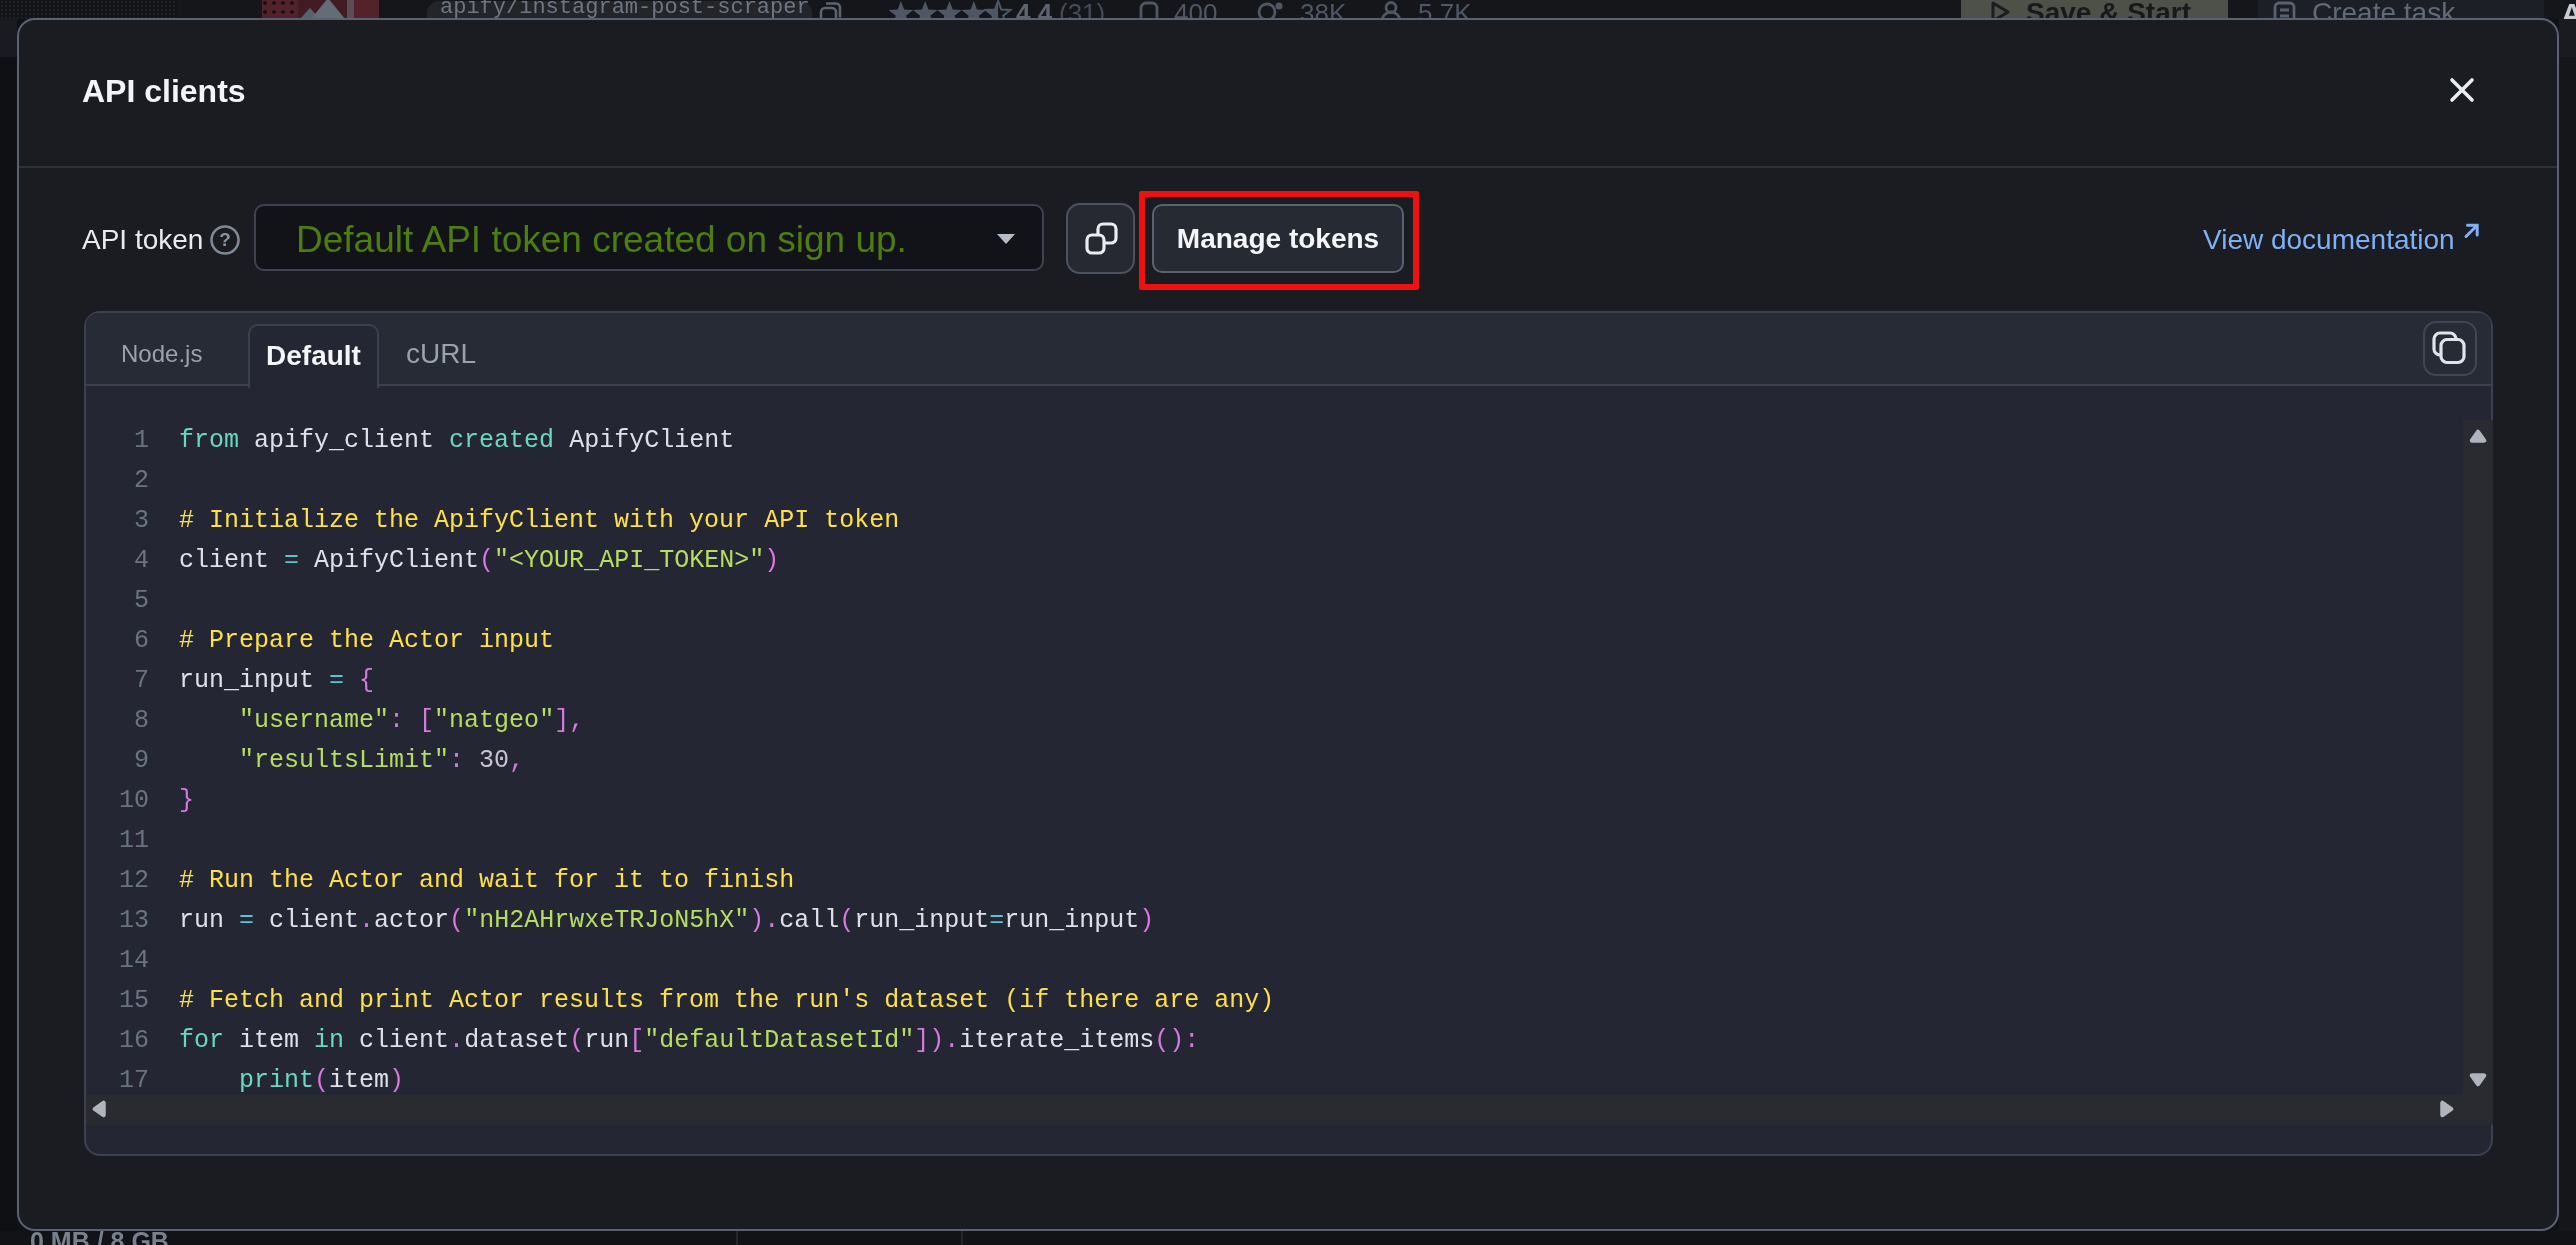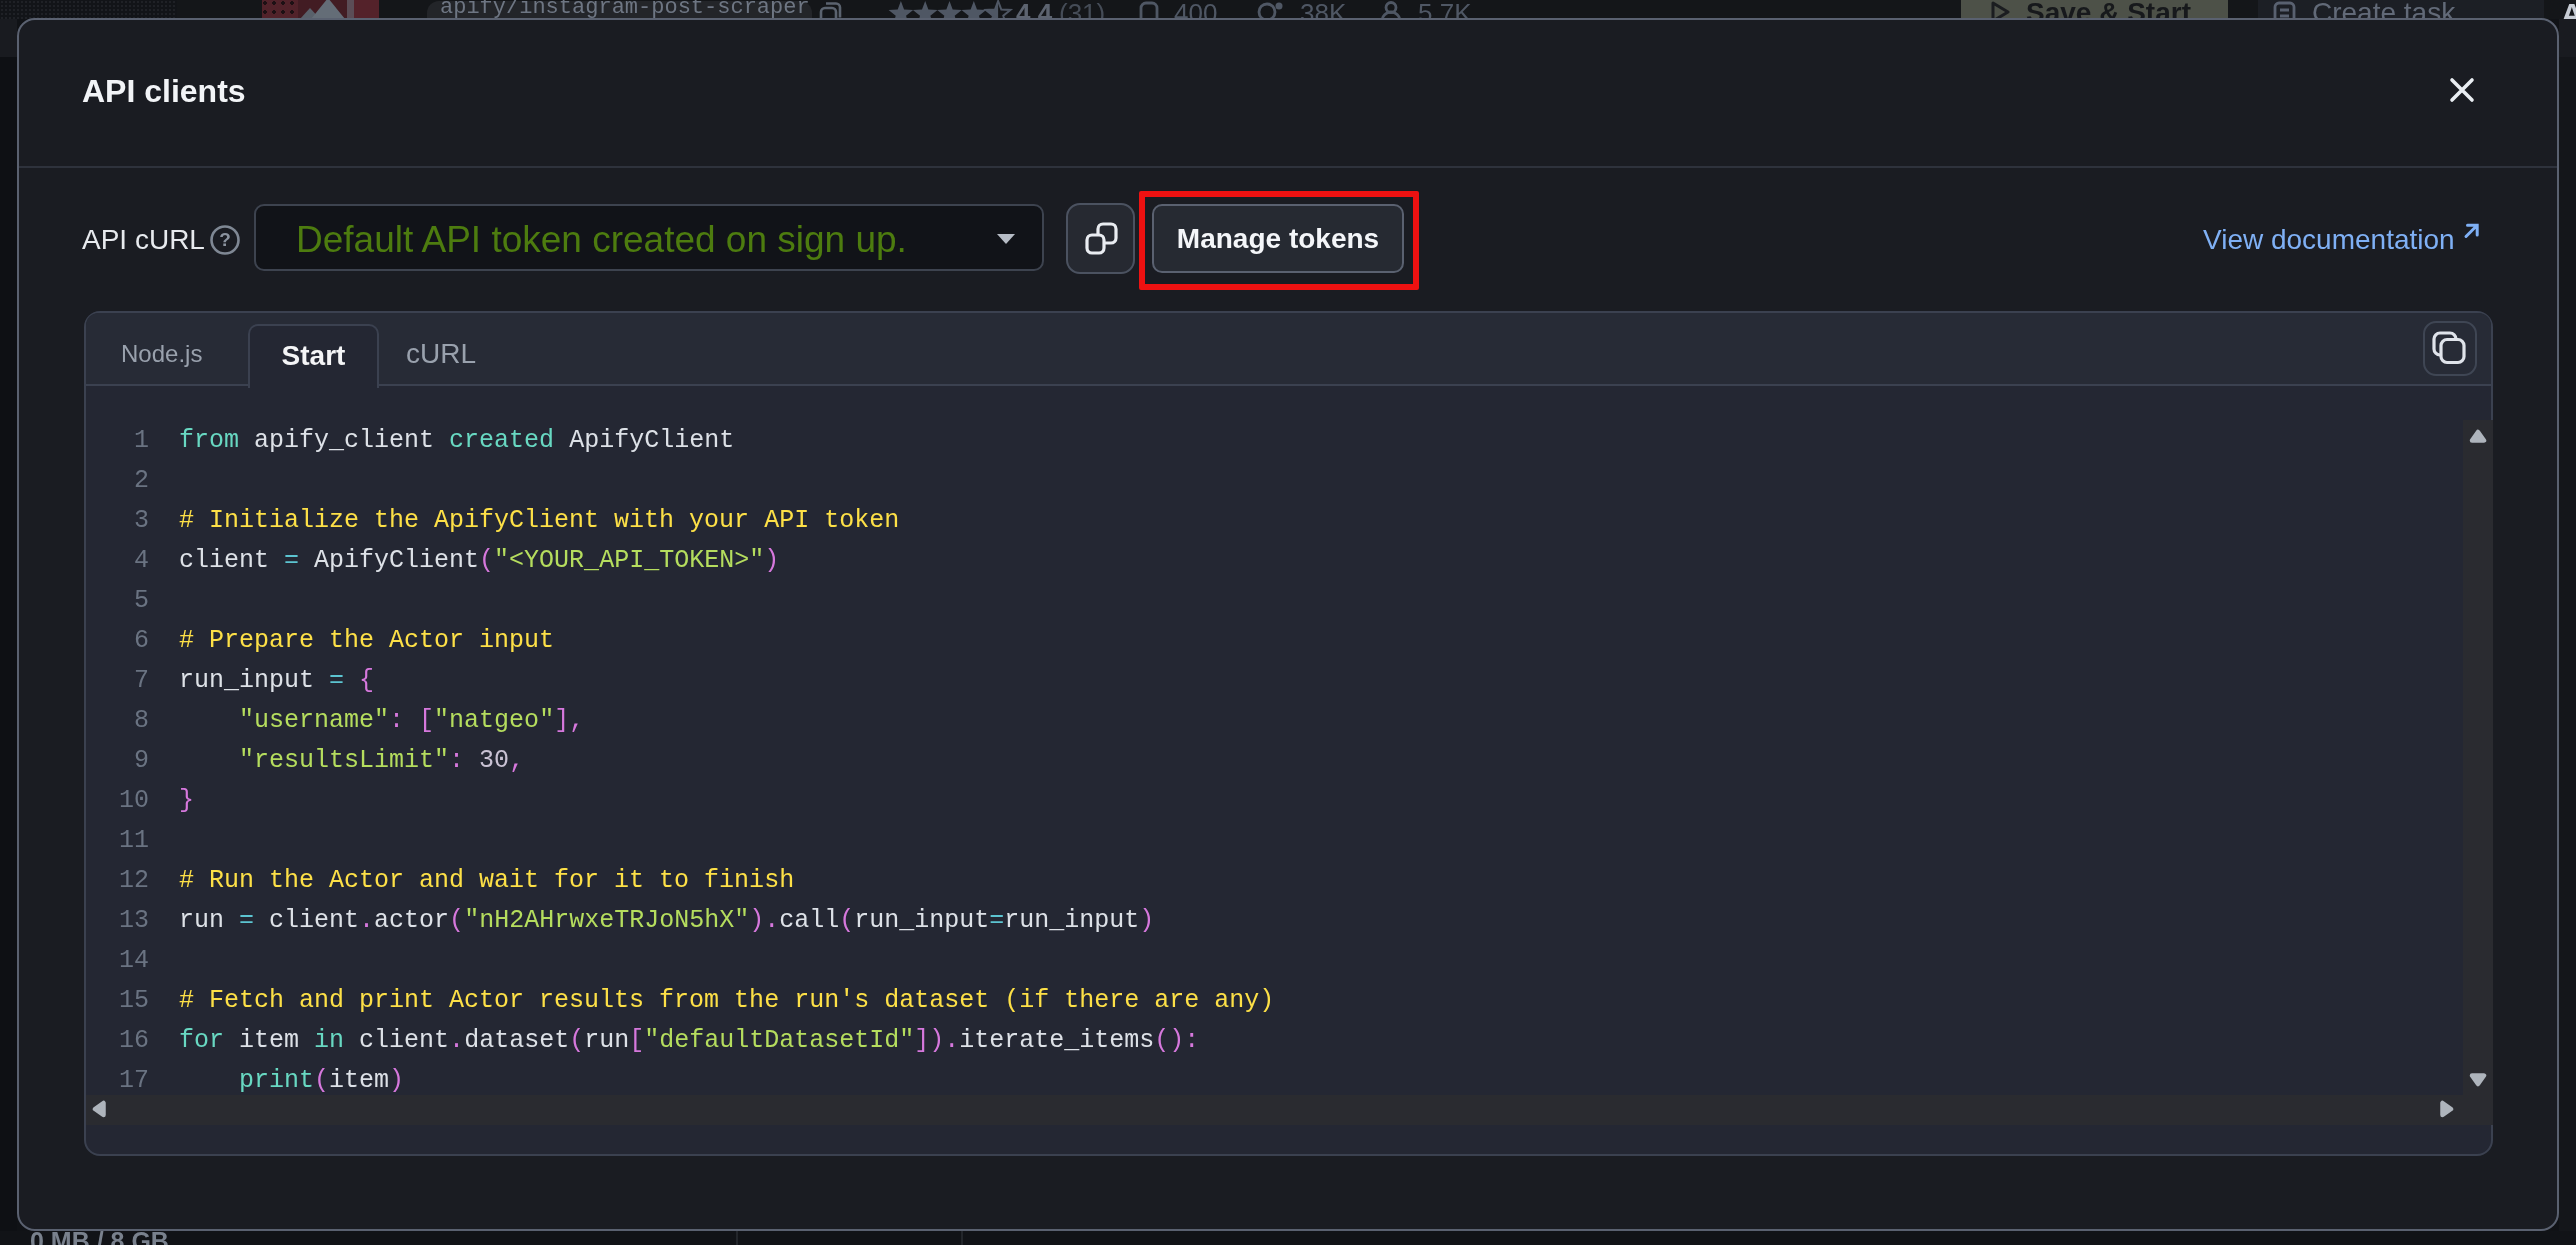--- a/index.html
+++ b/index.html
@@ -85,21 +85,21 @@
 </div>
 
 <div class="abs" id="modal" style="left:17px;top:18px;width:2542px;height:1213px;background:#1a1c22;border:2px solid #5a6170;border-radius:18px;"></div>
 
 <div class="abs" style="left:82px;top:73px;font:700 32px 'Liberation Sans',sans-serif;color:#f2f4f7;">API clients</div>
 <svg class="abs" style="left:2448px;top:76px;" width="28" height="28" viewBox="0 0 28 28">
   <path d="M4 4 L24 24 M24 4 L4 24" stroke="#e9edf2" stroke-width="3.6" stroke-linecap="round"></path>
 </svg>
 <div class="abs" style="left:19px;top:166px;width:2538px;height:2px;background:#2e323c;"></div>
 
-<div class="abs" style="left:82px;top:225px;font-size:28px;line-height:30px;color:#e7eaee;">API cURL</div>
+<div class="abs" style="left:82px;top:225px;font-size:28px;line-height:30px;color:#e7eaee;">API token</div>
 <svg class="abs" style="left:209px;top:224px;" width="32" height="32" viewBox="0 0 32 32">
   <circle cx="16" cy="16" r="13.5" fill="none" stroke="#7f8894" stroke-width="2.6"></circle>
   <text x="16" y="22" text-anchor="middle" font-family="Liberation Sans" font-size="19" font-weight="700" fill="#8b939f">?</text>
 </svg>
 
 <div class="abs" style="left:254px;top:204px;width:790px;height:67px;background:#111318;border:2px solid #3d434f;border-radius:10px;"></div>
 <div class="abs" style="left:296px;top:225px;font-size:37px;line-height:30px;color:#4d7c0f;">Default API token created on sign up.</div>
 <div class="abs" style="left:997px;top:234px;width:0;height:0;border-left:9px solid transparent;border-right:9px solid transparent;border-top:10px solid #b6bcc5;"></div>
 
 <div class="abs" style="left:1066px;top:203px;width:69px;height:71px;background:#262931;border:2px solid #4b5260;border-radius:14px;"></div>
@@ -113,21 +113,21 @@
 
 <div class="abs" style="left:2203px;top:225px;font-size:28px;line-height:30px;color:#7fb0f5;">View documentation</div>
 <svg class="abs" style="left:2463px;top:222px;" width="18" height="18" viewBox="0 0 18 18">
   <path d="M3 14.5 L13.7 3.8 M4.5 3.3 H14.2 V13" fill="none" stroke="#7fb0f5" stroke-width="3" stroke-linecap="round"></path>
 </svg>
 
 <div class="abs" style="left:84px;top:311px;width:2409px;height:845px;background:#242733;border:2px solid #3b4150;border-radius:16px;"></div>
 
 <div class="abs" style="left:86px;top:313px;width:2405px;height:73px;background:#272b36;border-radius:12px 12px 0 0;border-bottom:2px solid #3b4150;"></div>
 <div class="abs" style="left:121px;top:339px;font-size:24px;line-height:30px;color:#99a1ad;">Node.js</div>
-<div class="abs" style="left:248px;top:324px;width:131px;height:64px;background:#242733;border:2px solid #3b4150;border-bottom:none;border-radius:10px 10px 0 0;text-align:center;font:700 28px/60px 'Liberation Sans',sans-serif;color:#f4f5f7;">Start</div>
+<div class="abs" style="left:248px;top:324px;width:131px;height:64px;background:#242733;border:2px solid #3b4150;border-bottom:none;border-radius:10px 10px 0 0;text-align:center;font:700 28px/60px 'Liberation Sans',sans-serif;color:#f4f5f7;">Default</div>
 <div class="abs" style="left:406px;top:339px;font-size:28px;line-height:30px;color:#99a1ad;">cURL</div>
 
 <div class="abs" style="left:2423px;top:321px;width:54px;height:55px;border:2px solid #3f4654;border-radius:13px;"></div>
 <svg class="abs" style="left:2432px;top:331px;" width="36" height="36" viewBox="0 0 36 36">
   <rect x="2" y="2" width="22" height="22" rx="6" fill="none" stroke="#dfe3ea" stroke-width="3.2"></rect>
   <rect x="9" y="8.5" width="23" height="23" rx="6" fill="#272b36" stroke="#dfe3ea" stroke-width="3.2"></rect>
 </svg>
 
 <pre class="abs" style="left:119px;top:421px;font:25px/40px 'Liberation Mono',monospace;color:#dde1e7;"><span class="ln"> 1</span>  <span class="k">from</span> apify_client <span class="k">created</span> ApifyClient
 <span class="ln"> 2</span>

